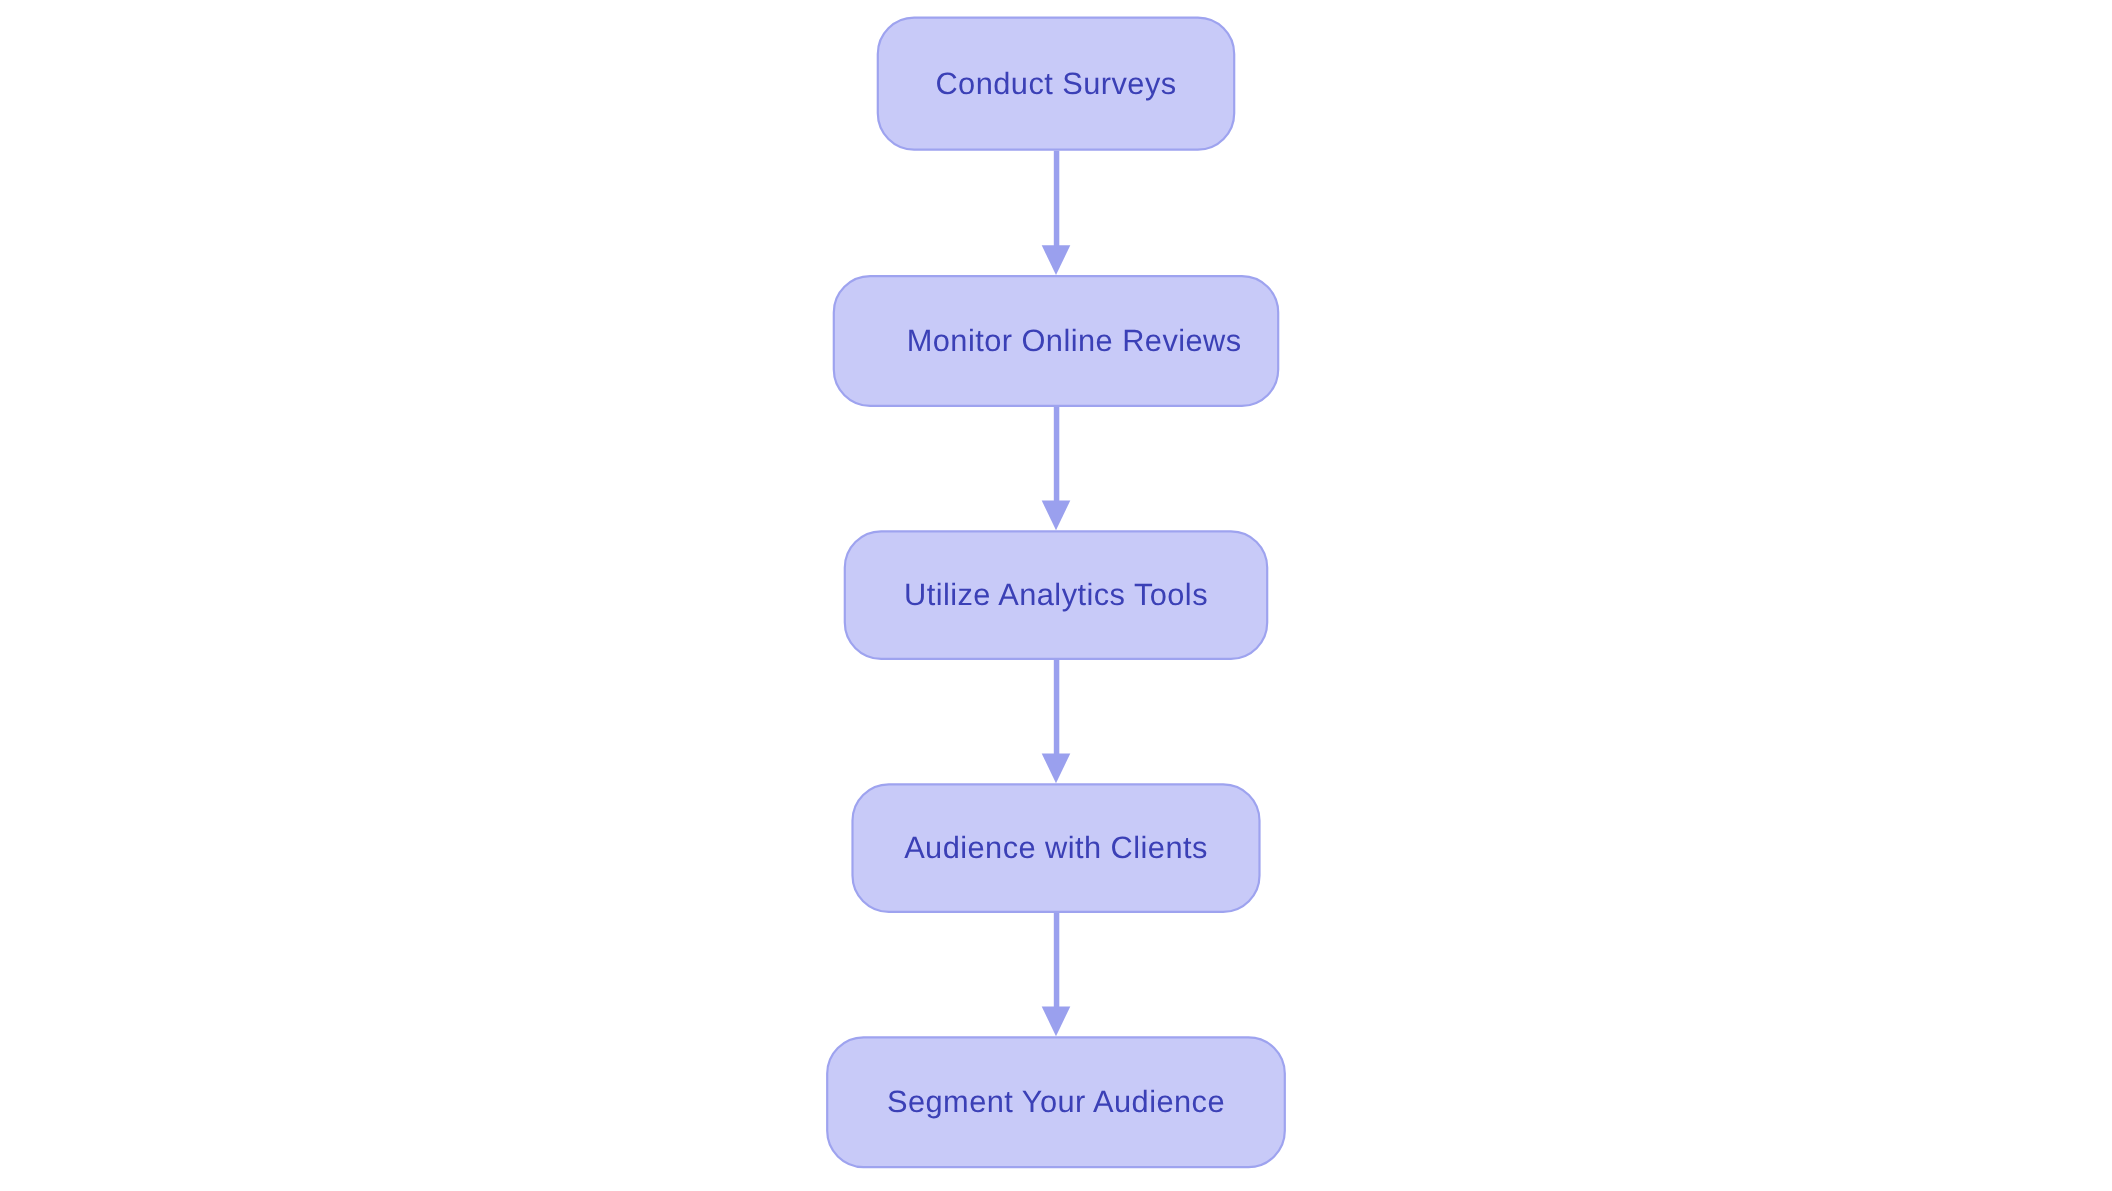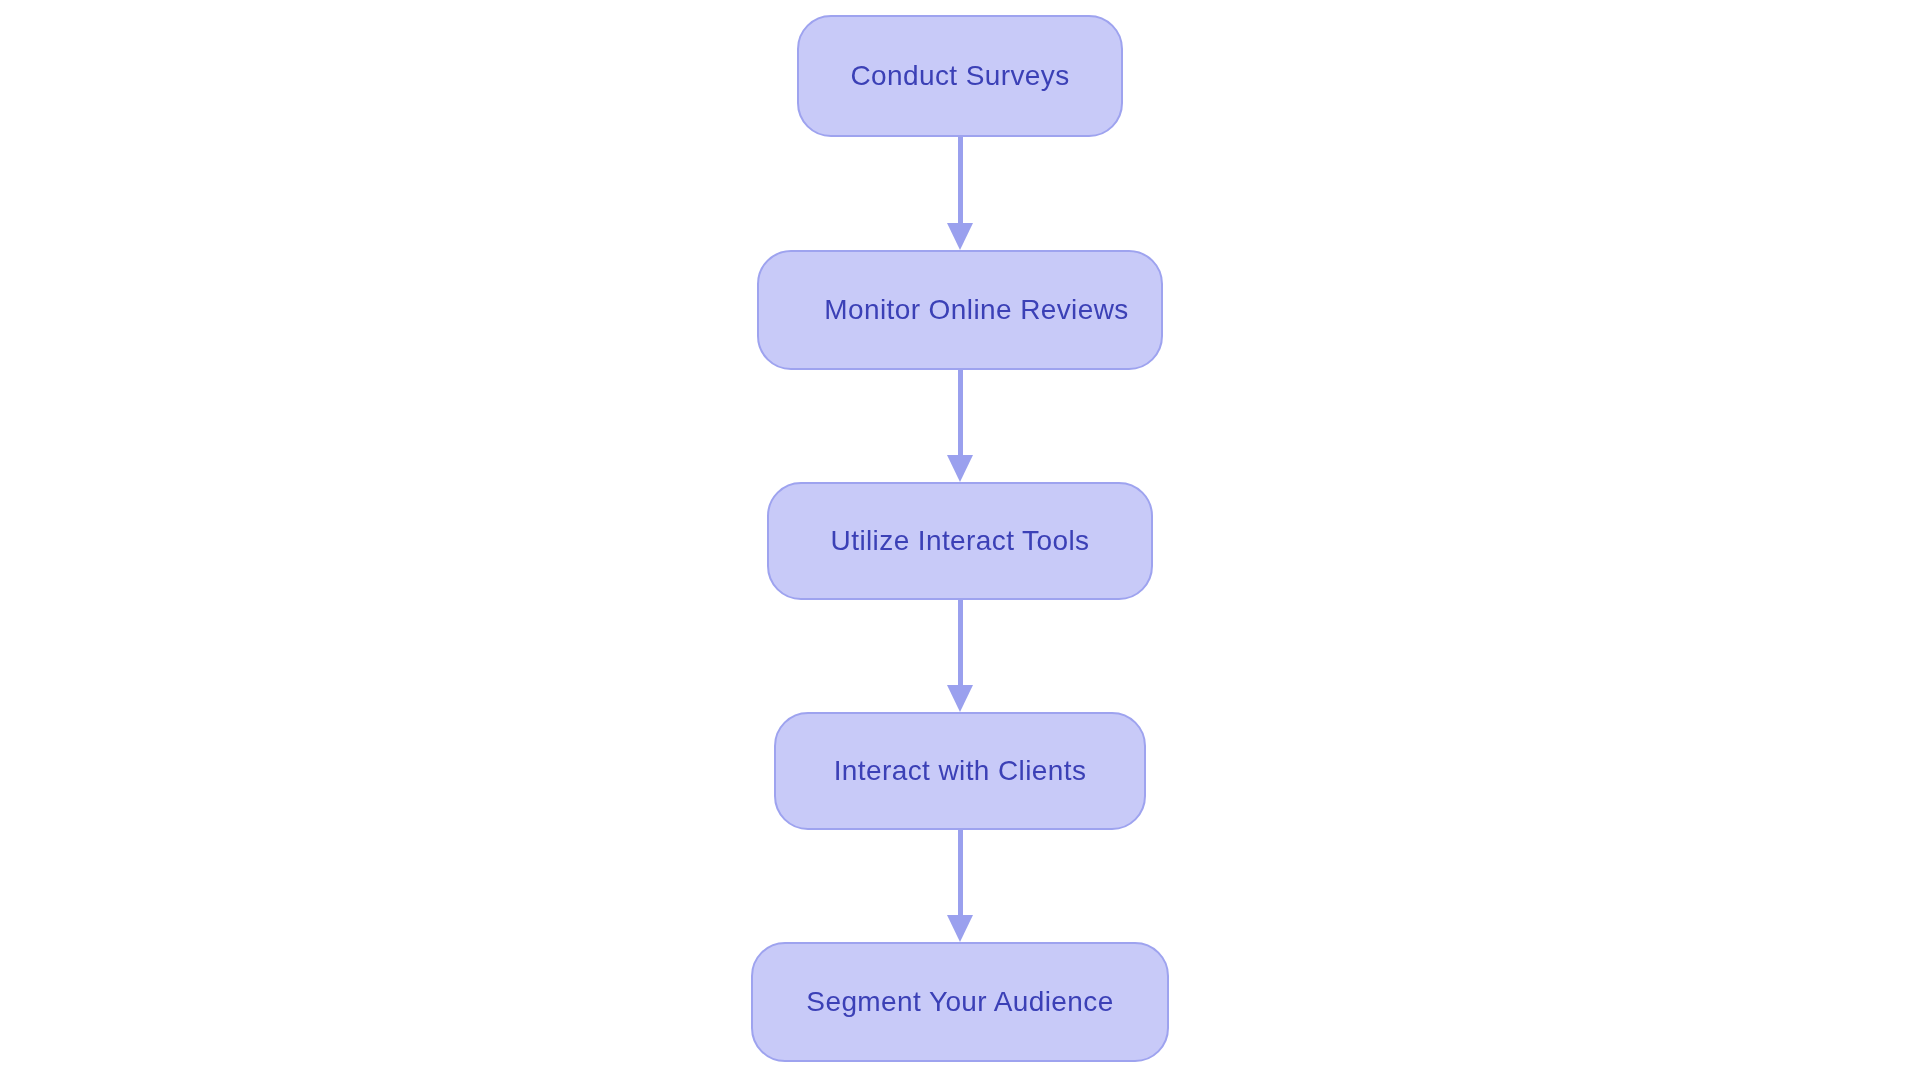--- a/index.html
+++ b/index.html
@@ -83,30 +83,30 @@
   <div class="node n2">
     <span class="node-label">Monitor Online Reviews</span>
   </div>
 
   <div class="connector c2">
     <div class="line"></div>
     <div class="head"></div>
   </div>
 
   <div class="node n3">
-    <span class="node-label">Utilize Interact Tools</span>
+    <span class="node-label">Utilize Analytics Tools</span>
   </div>
 
   <div class="connector c3">
     <div class="line"></div>
     <div class="head"></div>
   </div>
 
   <div class="node n4">
-    <span class="node-label">Interact with Clients</span>
+    <span class="node-label">Audience with Clients</span>
   </div>
 
   <div class="connector c4">
     <div class="line"></div>
     <div class="head"></div>
   </div>
 
   <div class="node n5">
     <span class="node-label">Segment Your Audience</span>
   </div>

